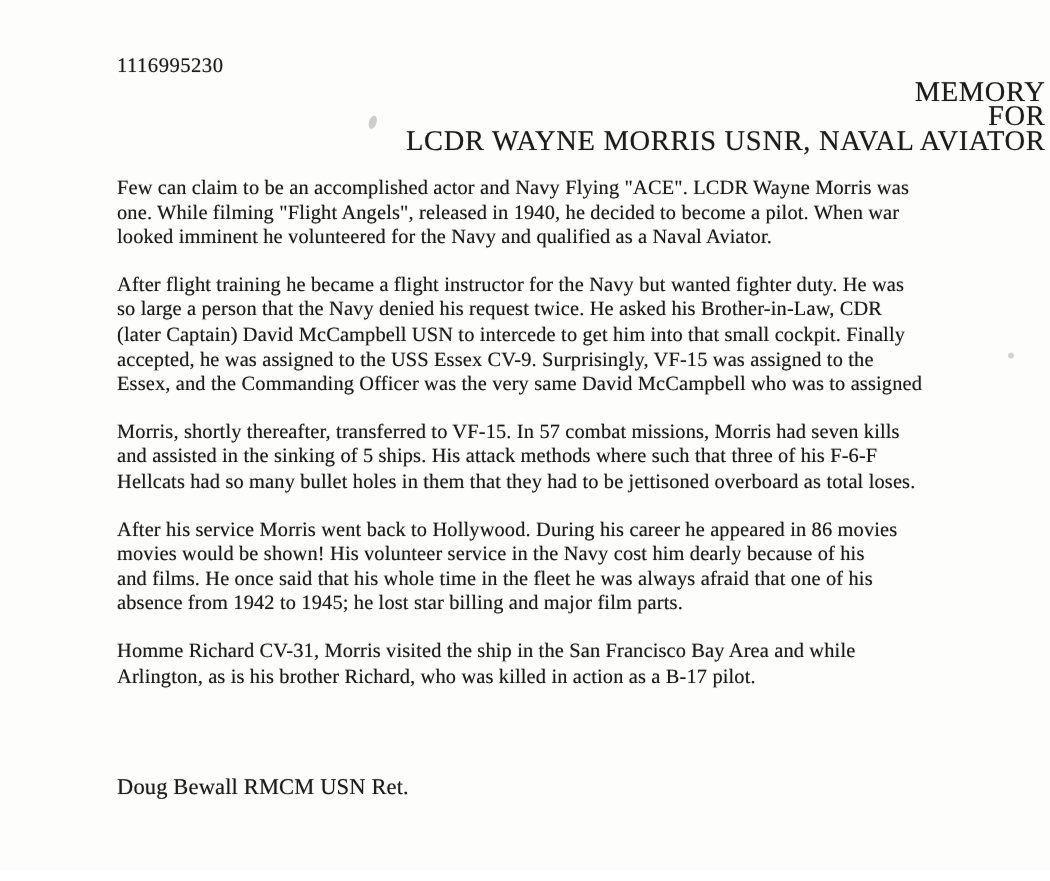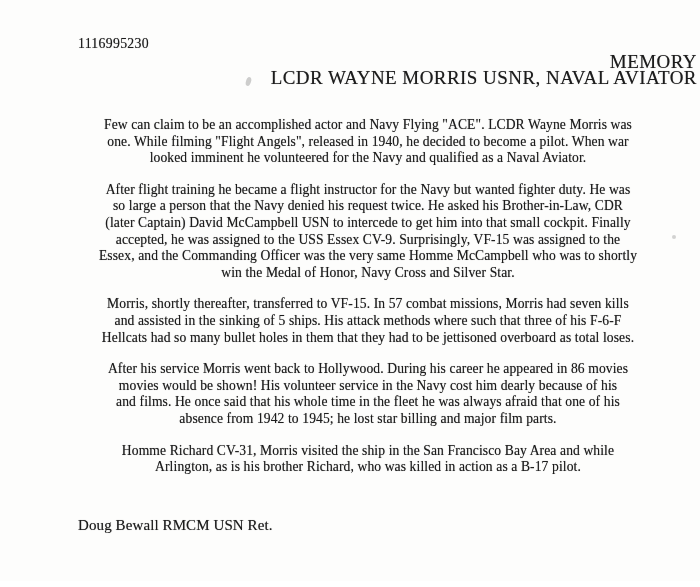--- a/index.html
+++ b/index.html
@@ -36,21 +36,21 @@
   .memo-body {
     position: absolute;
     left: 78px;
     top: 117px;
     width: 580px;
     font-size: 13.6px;
     line-height: 16.6px;
     letter-spacing: 0.1px;
   }
   .paragraph { margin: 0 0 15px 0; }
-  .line { white-space: nowrap; text-align: center; }
+  .line { white-space: nowrap; }
   .signature {
     position: absolute;
     left: 78px;
     top: 517px;
     font-size: 15px;
     line-height: 16.6px;
     letter-spacing: 0.1px;
     white-space: nowrap;
   }
   .smudge-1 {
@@ -75,36 +75,36 @@
 </style>
 </head>
 <body>
 
 <div class="paper" style="background: rgb(253, 253, 252); color: rgb(28, 28, 28);">
 
   <div class="doc-number">1116995230</div>
 
   <div class="title-block">
     <div class="title-line">MEMORY</div>
+    <div class="title-line">FOR</div>
     <div class="title-line">LCDR WAYNE MORRIS USNR, NAVAL AVIATOR</div>
   </div>
 
   <div class="memo-body">
       <div class="paragraph">
         <div class="line">Few can claim to be an accomplished actor and Navy Flying "ACE". LCDR Wayne Morris was</div>
         <div class="line">one. While filming "Flight Angels", released in 1940, he decided to become a pilot. When war</div>
         <div class="line">looked imminent he volunteered for the Navy and qualified as a Naval Aviator.</div>
       </div>
       <div class="paragraph">
         <div class="line">After flight training he became a flight instructor for the Navy but wanted fighter duty. He was</div>
         <div class="line">so large a person that the Navy denied his request twice. He asked his Brother-in-Law, CDR</div>
         <div class="line">(later Captain) David McCampbell USN to intercede to get him into that small cockpit. Finally</div>
         <div class="line">accepted, he was assigned to the USS Essex CV-9. Surprisingly, VF-15 was assigned to the</div>
-        <div class="line">Essex, and the Commanding Officer was the very same Homme McCampbell who was to shortly</div>
-        <div class="line">win the Medal of Honor, Navy Cross and Silver Star.</div>
+        <div class="line">Essex, and the Commanding Officer was the very same David McCampbell who was to assigned</div>
       </div>
       <div class="paragraph">
         <div class="line">Morris, shortly thereafter, transferred to VF-15. In 57 combat missions, Morris had seven kills</div>
         <div class="line">and assisted in the sinking of 5 ships. His attack methods where such that three of his F-6-F</div>
         <div class="line">Hellcats had so many bullet holes in them that they had to be jettisoned overboard as total loses.</div>
       </div>
       <div class="paragraph">
         <div class="line">After his service Morris went back to Hollywood. During his career he appeared in 86 movies</div>
         <div class="line">movies would be shown! His volunteer service in the Navy cost him dearly because of his</div>
         <div class="line">and films. He once said that his whole time in the fleet he was always afraid that one of his</div>

